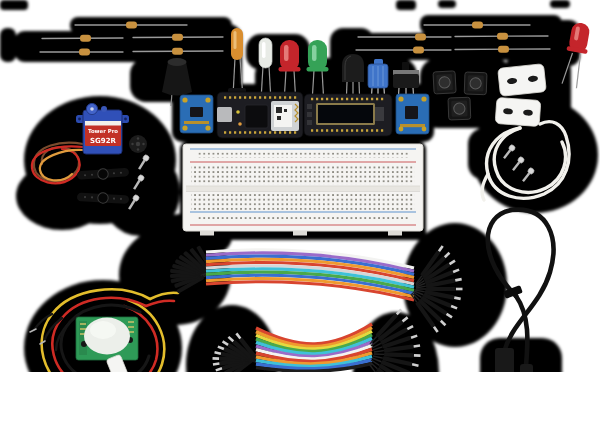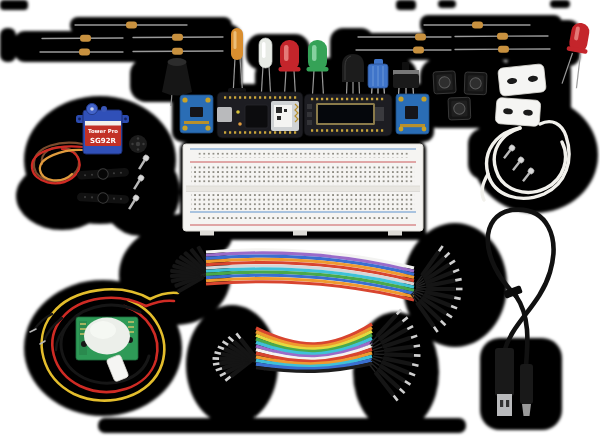--- a/index.html
+++ b/index.html
@@ -1,16 +1,16 @@
 <!DOCTYPE html>
 <html><head>
 <meta charset="utf-8">
 <style>
   html,body{margin:0;padding:0;background:#fff;}
-  #stage{position:relative;width:600px;height:436px;background:#fff;overflow:hidden;
+  #stage{position:relative;width:600px;height:372px;background:#fff;overflow:hidden;
          font-family:"DejaVu Sans","Liberation Sans",sans-serif;}
   svg{display:block}
   .shadow{fill:#000;}
 </style>
 </head>
 <body>
 
 <div id="stage">
 <svg width="600" height="436" viewBox="0 0 600 436">
   <defs>

